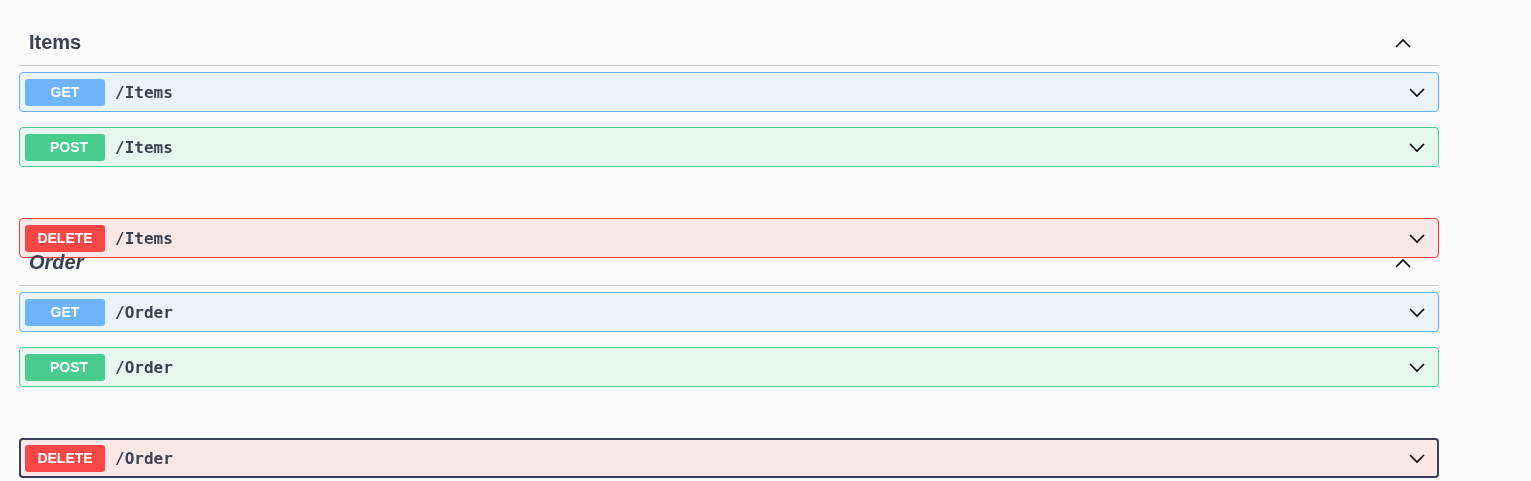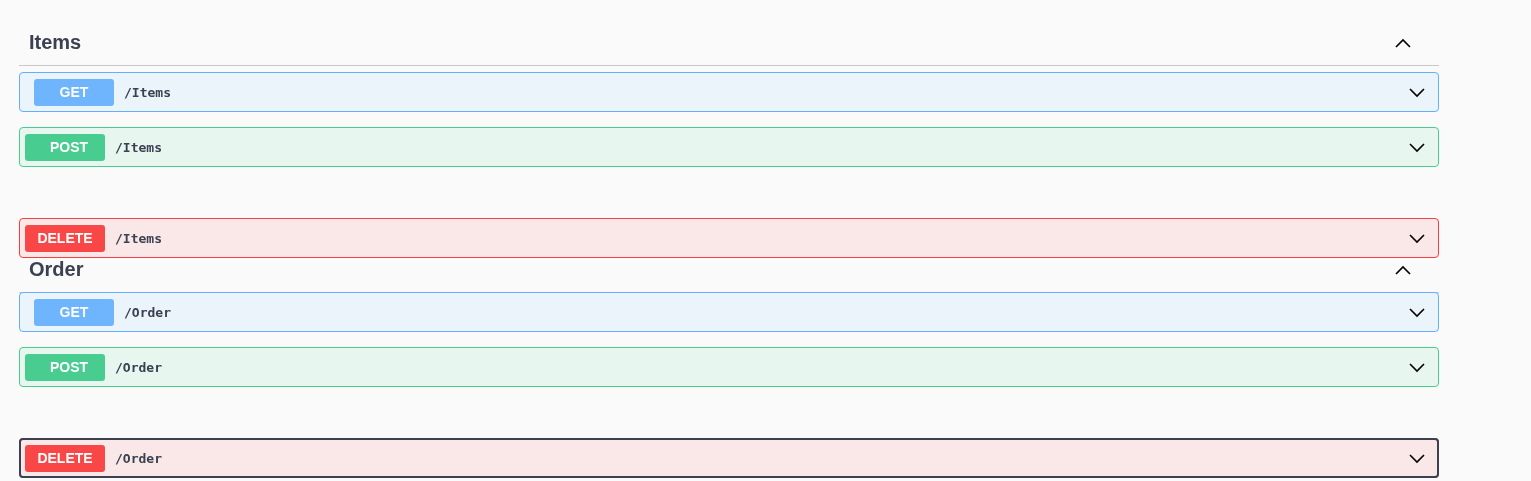--- a/index.html
+++ b/index.html
@@ -8,24 +8,24 @@
   .tag-header { height:46px; border-bottom:1px solid #c7c8cb; display:flex; align-items:center; justify-content:space-between; box-sizing:border-box; }
   .tag-title { font-size:20px; font-weight:bold; color:#3b4151; margin-left:10px; }
   .collapse-btn { width:40px; height:30px; display:flex; align-items:center; justify-content:center; margin-right:16px; cursor:pointer; }
   .op { position:absolute; left:0; width:1420px; height:40px; border:1px solid; border-radius:4px; box-sizing:border-box; display:flex; align-items:center; }
   .op.get { background:#ebf3fb; border-color:#61affe; }
   .op.post { background:#e8f6f0; border-color:#49cc90; }
   .op.delete { background:#fae7e7; border-color:#f93e3e;margin-top:36px; }
   .op.focused .inner { outline:2px solid #3b4151; outline-offset:-1px; border-radius:3px; }
   .inner { display:flex; align-items:center; width:100%; height:100%; padding:0 5px; box-sizing:border-box; }
   .method { height:27px; color:#fff; font-weight:bold; font-size:14px; border-radius:3px; display:flex; align-items:center; justify-content:center; min-width:80px; padding:0 6px; box-sizing:border-box; }
-  .get .method { background:#61affe; opacity:0.9;margin-left:9px; }
+  .get .method { background:#61affe; opacity:0.9; }
   .post .method { background:#49cc90;padding-left:14px; }
   .delete .method { background:#f93e3e; opacity:0.95; }
-  .path { font-family:"DejaVu Sans Mono", monospace; font-weight:bold; font-size:13px; color:#3b4151; margin-left:10px; flex:1; }
+  .path { font-family:"DejaVu Sans Mono", monospace; font-weight:bold; font-size:16px; color:#3b4151; margin-left:10px; flex:1; }
   .chev { width:24px; height:24px; margin-right:4px; display:flex; align-items:center; justify-content:center; }
 </style>
 </head>
 <body>
 
 <div class="section" style="top:20px;">
   <div class="tag-header">
     <span class="tag-title">Items</span>
     <span class="collapse-btn">
       <svg width="18" height="12" viewBox="0 0 18 12">
@@ -64,21 +64,21 @@
       <span class="path">/Items</span>
       <span class="chev">
           <svg width="18" height="12" viewBox="0 0 18 12">
             <path d="M2 3 L9 10 L16 3" stroke="#000" stroke-width="1.6" fill="none"></path>
           </svg>
         </span>
     </div>
   </div>
 </div>
 
-<div class="section" style="top:247px;">
+<div class="section" style="top:240px;font-style:italic;">
   <div class="tag-header">
     <span class="tag-title">Order</span>
     <span class="collapse-btn">
       <svg width="18" height="12" viewBox="0 0 18 12">
           <path d="M2 10 L9 3 L16 10" stroke="#000" stroke-width="1.6" fill="none"></path>
         </svg>
     </span>
   </div>
 </div>
 

